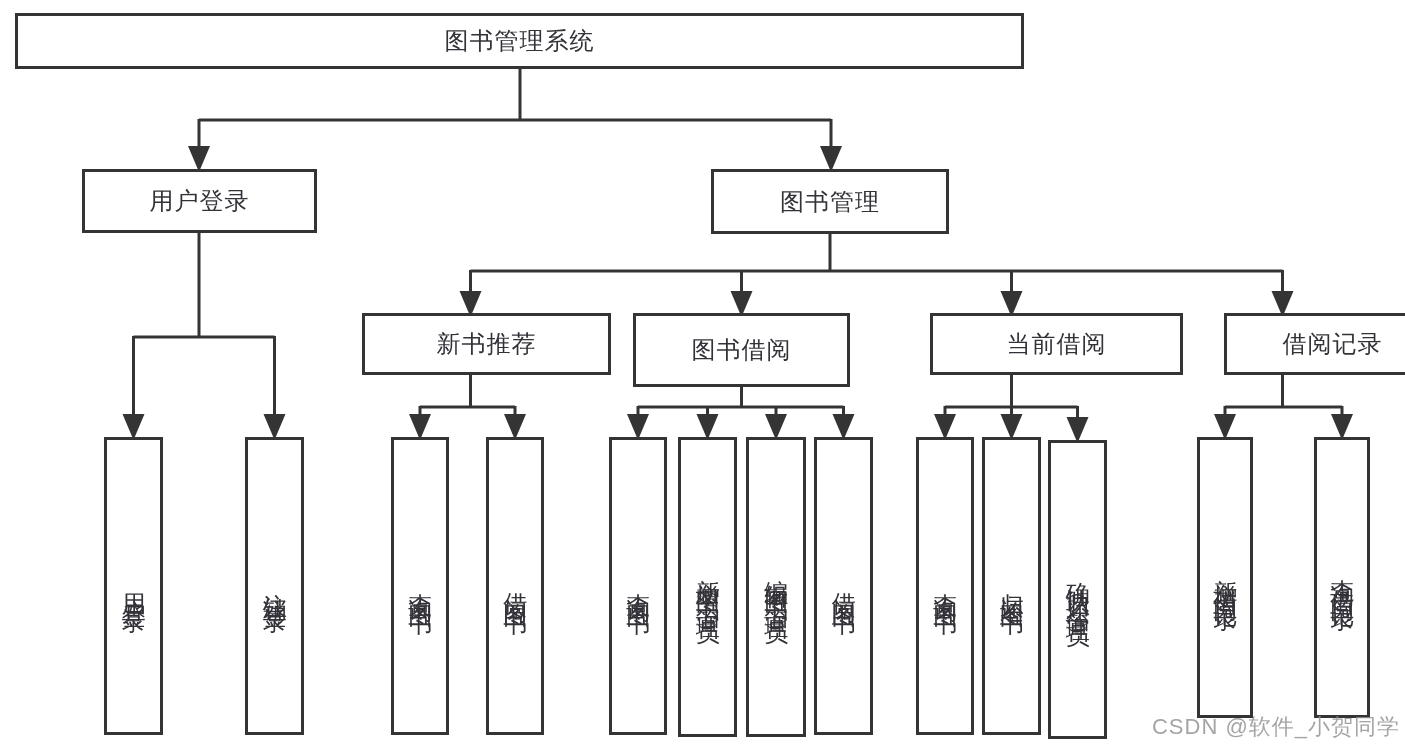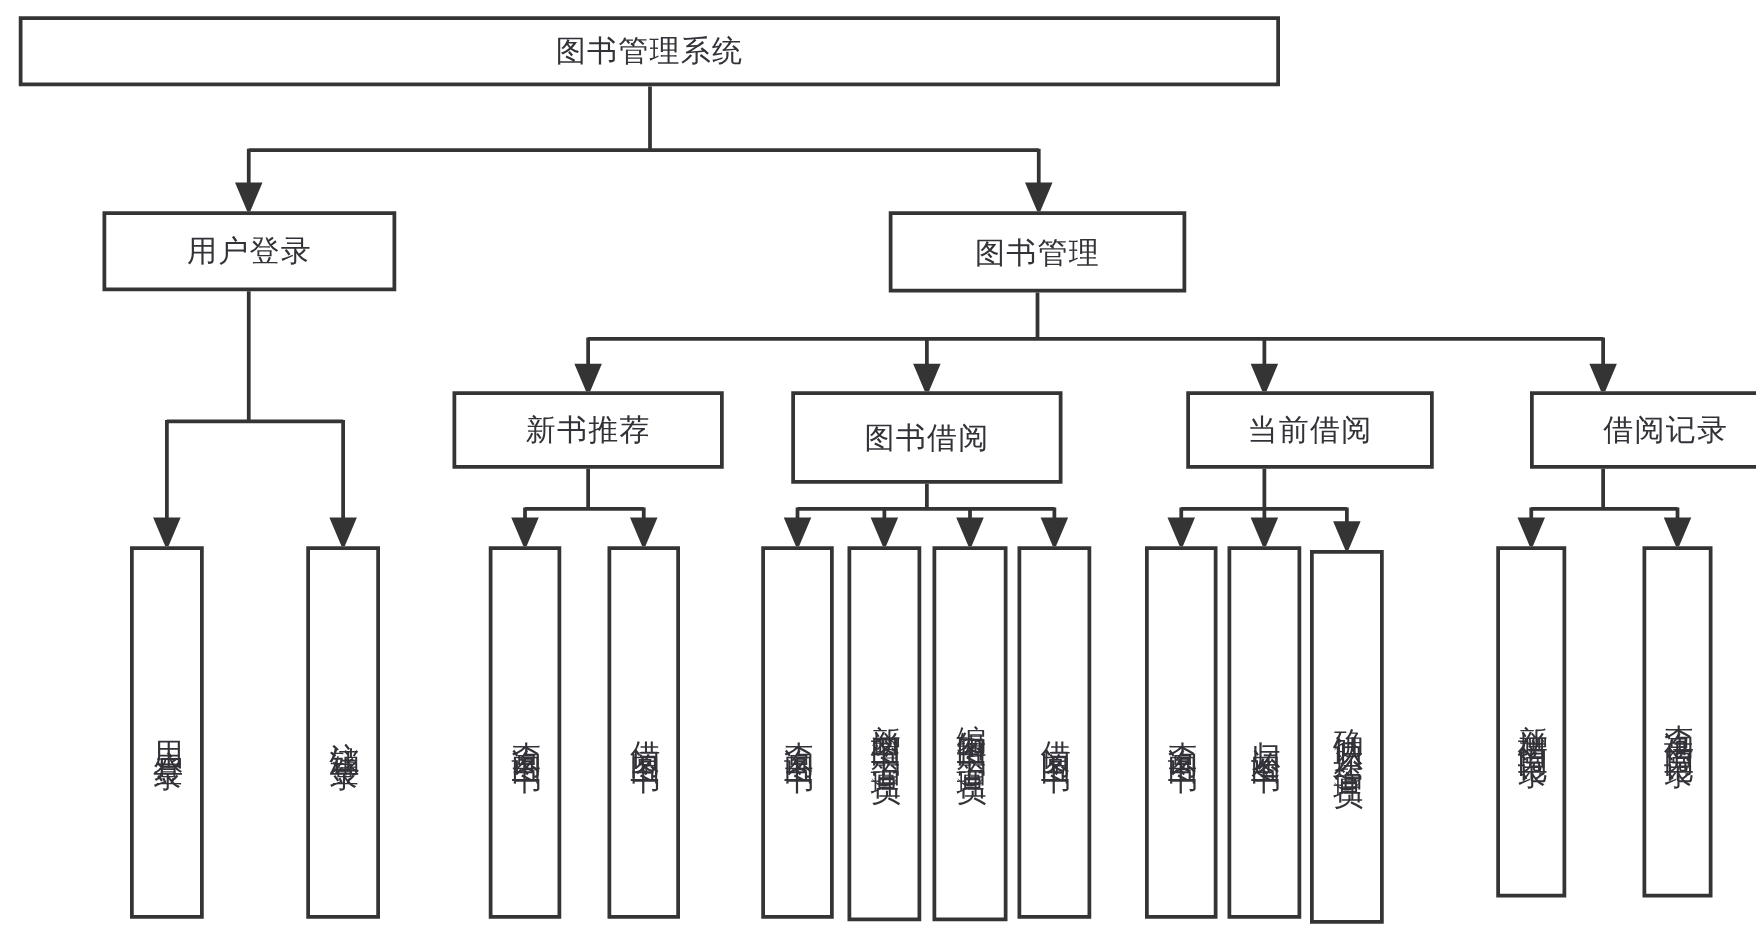--- a/index.html
+++ b/index.html
@@ -60,23 +60,23 @@
       M1066.5 417 L1088.5 417 L1077.5 443 Z
       M1214 414 L1236 414 L1225 440 Z
       M1331 414 L1353 414 L1342 440 Z"></path>
   </svg>
 
   <div class="hnode" style="left:15px;top:13px;width:1009px;height:56px">图书管理系统</div>
 
   <div class="hnode" style="left:82px;top:169px;width:235px;height:64px">用户登录</div>
   <div class="hnode" style="left:711px;top:169px;width:238px;height:65px">图书管理</div>
 
-  <div class="hnode" style="left:362px;top:313px;width:217px;height:62px">新书推荐</div>
+  <div class="hnode" style="left:362px;top:313px;width:249px;height:62px">新书推荐</div>
   <div class="hnode" style="left:633px;top:313px;width:217px;height:74px">图书借阅</div>
-  <div class="hnode" style="left:949px;top:313px;width:198px;height:62px">当前借阅</div>
+  <div class="hnode" style="left:930px;top:313px;width:253px;height:62px">当前借阅</div>
   <div class="hnode" style="left:1224px;top:313px;width:217px;height:62px">借阅记录</div>
 
   <div class="vnode" style="left:104px;top:437px;width:59px;height:298px">
     <span>用户登录</span>
   </div>
   <div class="vnode" style="left:245px;top:437px;width:59px;height:298px">
     <span>注销登录</span>
   </div>
 
   <div class="vnode" style="left:391px;top:437px;width:58px;height:298px">
@@ -109,14 +109,15 @@
     <span>确认归还（管理员）</span>
   </div>
 
   <div class="vnode" style="left:1197px;top:437px;width:56px;height:281px">
     <span>新增借阅记录</span>
   </div>
   <div class="vnode" style="left:1314px;top:437px;width:56px;height:281px">
     <span>查询借阅记录</span>
   </div>
 
+  <div id="watermark">CSDN @软件_小贺同学</div>
 
 </div>
 
 </body></html>

